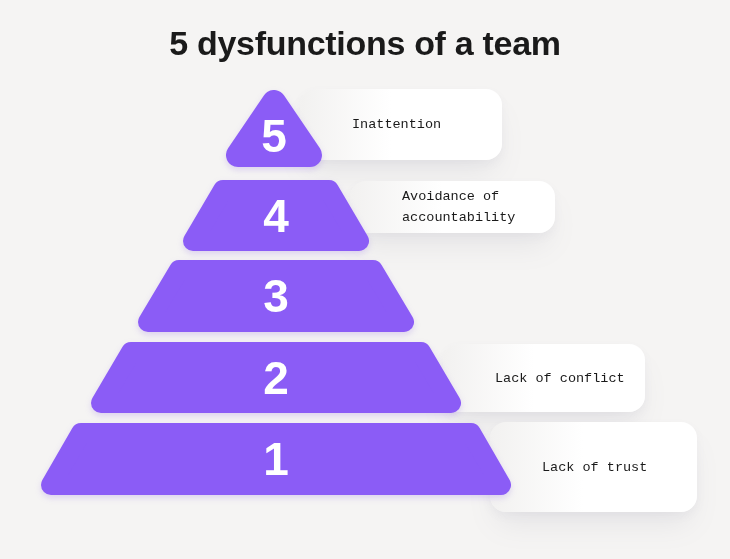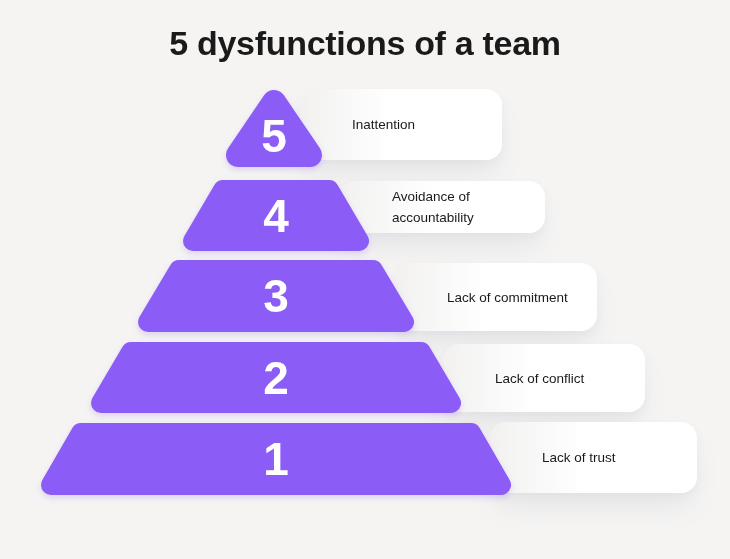--- a/index.html
+++ b/index.html
@@ -36,20 +36,21 @@
 
   .label-card {
     position: absolute;
     border-radius: 16px;
     background: linear-gradient(90deg, var(--color-label_fade) 0%, var(--color-label_bg) 45%);
     box-shadow: 0 18px 30px -8px rgba(125,125,150,0.14), 0 4px 10px rgba(125,125,150,0.06);
     display: flex;
     flex-direction: column;
     justify-content: center;
     padding-left: 52px;
+    font-family: Liberation Mono, monospace;
   }
   .label-line {
     display: block;
     font-size: 13.5px;
     font-weight: 500;
     line-height: 21px;
     color: var(--color-text);
     white-space: nowrap;
   }
 
@@ -79,36 +80,32 @@
 <body>
 
 <div class="canvas">
 
   <h1 class="title">5 dysfunctions of a team</h1>
 
   <div class="label-card" style="left:300px; top:89px; width:202px; height:71px;">
     <span class="label-line">Inattention</span>
   </div>
 
-  <div class="label-card" style="left:340px; top:181px; width:205px; height:52px;">
+  <div class="label-card" style="left:350px; top:181px; width:205px; height:52px;">
     <span class="label-line">Avoidance of</span>
     <span class="label-line">accountability</span>
   </div>
 
-  <div class="label-card" style="left:395px; top:263px; width:202px; height:68px;">
-    <span class="label-line">Lack of commitment</span>
-    <span class="label-line"></span>
-  </div>
 
   <div class="label-card" style="left:443px; top:344px; width:202px; height:68px;">
     <span class="label-line">Lack of conflict</span>
     <span class="label-line"></span>
   </div>
 
-  <div class="label-card" style="left:490px; top:422px; width:207px; height:71px;">
+  <div class="label-card" style="left:490px; top:422px; width:207px; height:90px;">
     <span class="label-line">Lack of trust</span>
     <span class="label-line"></span>
   </div>
 
   <svg class="pyramid-svg" width="730" height="559" viewBox="0 0 730 559">
 
     <g>
       <polygon class="level-shape tri" points="274,102 238,155 310,155"></polygon>
       <text class="level-number" x="274" y="152">5</text>
     </g>

